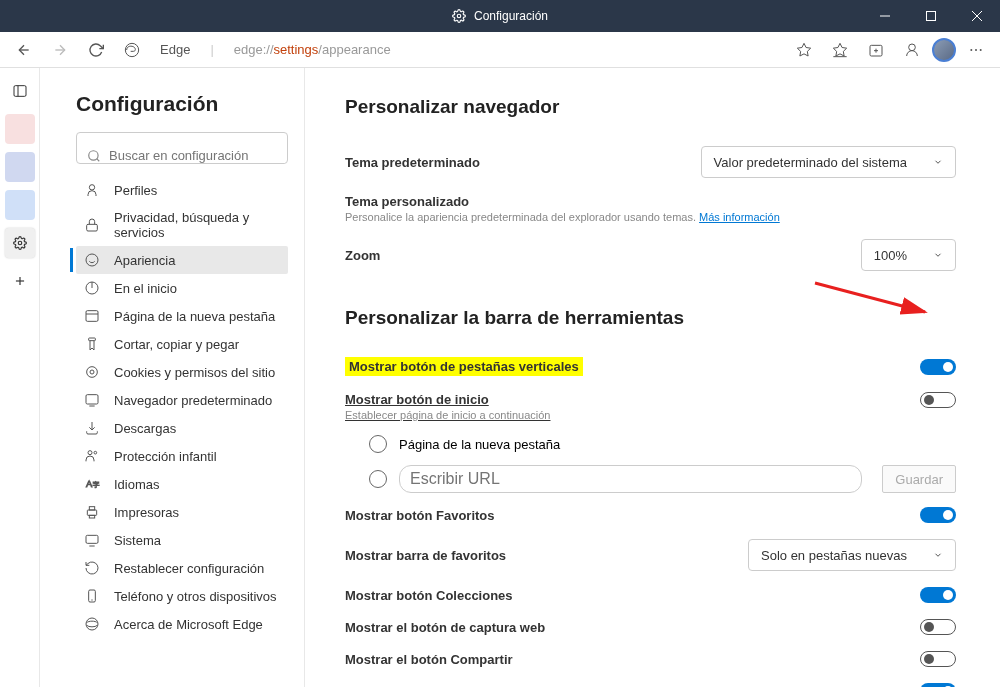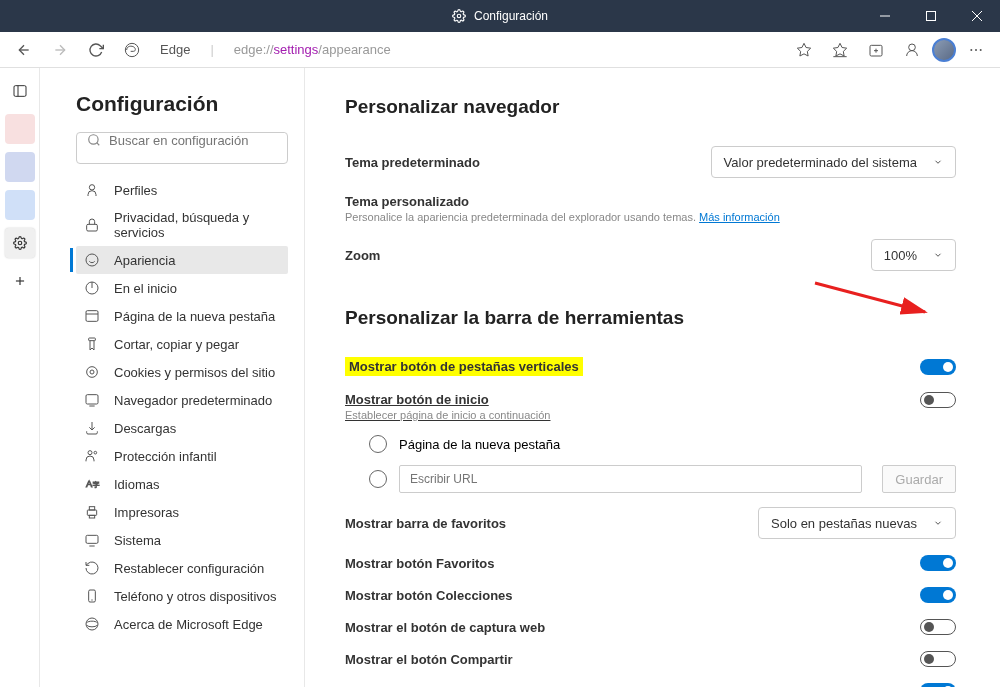--- a/index.html
+++ b/index.html
@@ -9,59 +9,59 @@
 .titlebar-center { display: flex; align-items: center; gap: 8px; font-size: 12px; }
 .titlebar-controls { position: absolute; right: 0; top: 0; display: flex; }
 .titlebar-btn { width: 46px; height: 32px; display: flex; align-items: center; justify-content: center; color: #fff; cursor: pointer; }
 .titlebar-btn svg { width: 10px; height: 10px; }
 
 .toolbar { height: 36px; display: flex; align-items: center; padding: 0 8px; gap: 4px; border-bottom: 1px solid #e0e0e0; }
 .tool-btn { width: 32px; height: 32px; display: flex; align-items: center; justify-content: center; border-radius: 4px; color: #555; }
 .tool-btn.disabled { color: #bbb; }
 .addr { flex: 1; display: flex; align-items: center; height: 28px; padding: 0 8px; gap: 20px; font-size: 13px; color: #555; }
 .addr-text { color: #999; }
-.addr-text .bold { color: #a21caf; font-weight: 500; }
+.addr-text .bold { color: #c2410c; font-weight: 500; }
 .addr-right { display: flex; gap: 4px; align-items: center; }
 .avatar { width: 24px; height: 24px; border-radius: 50%; background: linear-gradient(135deg, #8b9cb5, #5a6a85); border: 2px solid #4a7fd4; }
 
 .main { display: flex; height: calc(100% - 68px); }
 .vtabs { width: 40px; background: #fff; border-right: 1px solid #e8e8e8; padding-top: 8px; display: flex; flex-direction: column; align-items: center; gap: 8px; }
 .vtab { width: 30px; height: 30px; display: flex; align-items: center; justify-content: center; border-radius: 4px; font-size: 10px; }
 .vtab.active { background: #f0f0f0; box-shadow: 0 0 2px rgba(0,0,0,0.2); }
 
 .content { flex: 1; display: flex; }
 .sidebar { width: 265px; padding: 24px 16px 0 36px; border-right: 1px solid #e8e8e8; }
 .sidebar h1 { font-size: 21px; font-weight: 600; margin-bottom: 16px; color: #222; }
-.search-box { display: flex; align-items: flex-start; height: 32px; border: 1px solid #ccc; border-radius: 4px; padding: 0 10px; gap: 8px; margin-bottom: 12px; }
+.search-box { display: flex; align-items: flex-end; height: 32px; border: 1px solid #ccc; border-radius: 4px; padding: 0 10px; gap: 8px; margin-bottom: 12px; }
 .search-box input { border: none; outline: none; flex: 1; font-size: 13px; }
 .nav { list-style: none; }
 .nav li { display: flex; align-items: center; gap: 14px; padding: 6px 8px; font-size: 13px; color: #333; border-radius: 2px; cursor: pointer; position: relative; }
 .nav li.active { background: #e8e8e8; }
 .nav li.active::before { content: ""; position: absolute; left: -6px; top: 2px; bottom: 2px; width: 3px; background: #0078d4; }
 .nav-icon { width: 16px; height: 16px; display: flex; align-items: center; justify-content: center; color: #555; flex-shrink: 0; }
 
 .panel { flex: 1; padding: 28px 44px 0 40px; overflow-y: auto; }
 .section-title { font-size: 19px; font-weight: 600; color: #222; margin-bottom: 20px; }
 .row { display: flex; align-items: center; justify-content: space-between; padding: 8px 0; font-size: 13px; color: #333; }
 .row-label { font-weight: 600; }
 .row-sub { font-size: 11px; color: #888; margin-top: 2px; font-weight: 400; }
 .row-sub a { color: #0078d4; text-decoration: underline; }
-.dropdown { height: 32px; border: 1px solid #ccc; border-radius: 4px; padding: 0 12px; display: flex; align-items: center; gap: 16px; font-size: 13px; background: #fff; }
+.dropdown { height: 32px; border: 1px solid #ccc; border-radius: 4px; padding: 0 12px; display: flex; align-items: center; gap: 26px; font-size: 13px; background: #fff; }
 .hl { background: #ffff00; padding: 2px 4px; }
 
 .toggle { width: 36px; height: 16px; border-radius: 10px; position: relative; cursor: pointer; }
 .toggle.on { background: #0078d4; }
 .toggle.off { background: #fff; border: 1px solid #555; }
 .toggle .knob { position: absolute; width: 10px; height: 10px; border-radius: 50%; top: 50%; transform: translateY(-50%); }
 .toggle.on .knob { background: #fff; right: 3px; }
 .toggle.off .knob { background: #555; left: 3px; }
 
 .radio-row { display: flex; align-items: center; gap: 12px; padding: 6px 0 6px 24px; font-size: 13px; }
 .radio { width: 18px; height: 18px; border: 1px solid #666; border-radius: 50%; display: flex; align-items: center; justify-content: center; }
-.url-input { flex: 1; height: 28px; border: 1px solid #ccc; border-radius: 2px; padding: 0 10px; font-size: 12px; }
+.url-input { flex: 1; height: 28px; border: 1px solid #ccc; border-radius: 12px; padding: 0 10px; font-size: 16px; }
 .save-btn { height: 28px; padding: 0 12px; border: 1px solid #ccc; background: #fafafa; color: #aaa; font-size: 13px; border-radius: 2px; margin-left: 8px; }
 
 .arrow { position: absolute; pointer-events: none; }
 
 svg { display: block; }
 </style>
 </head>
 <body>
 
 <div class="titlebar">
@@ -404,37 +404,37 @@
         <div class="radio"></div>
         <span>Página de la nueva pestaña</span>
       </div>
       <div class="radio-row">
         <div class="radio"></div>
         <input class="url-input" placeholder="Escribir URL" style="">
         <button class="save-btn">Guardar</button>
       </div>
 
       <div class="row">
+          <span class="row-label">Mostrar botón Favoritos</span>
+          <div class="toggle on">
+            <div class="knob"></div>
+          </div>
+        </div>
+
+      <div class="row">
         <span class="row-label">Mostrar barra de favoritos</span>
         <div class="dropdown">
           <span>Solo en pestañas nuevas</span>
           <span>
               <svg width="10" height="10" viewBox="0 0 24 24" fill="none" stroke="currentColor" stroke-width="2">
                 <polyline points="6 9 12 15 18 9"></polyline>
               </svg>
             </span>
         </div>
       </div>
-
-      <div class="row">
-          <span class="row-label">Mostrar botón Favoritos</span>
-          <div class="toggle on">
-            <div class="knob"></div>
-          </div>
-        </div>
       <div class="row">
           <span class="row-label">Mostrar botón Colecciones</span>
           <div class="toggle on">
             <div class="knob"></div>
           </div>
         </div>
       <div class="row">
           <span class="row-label">Mostrar el botón de captura web</span>
           <div class="toggle off">
             <div class="knob"></div>

